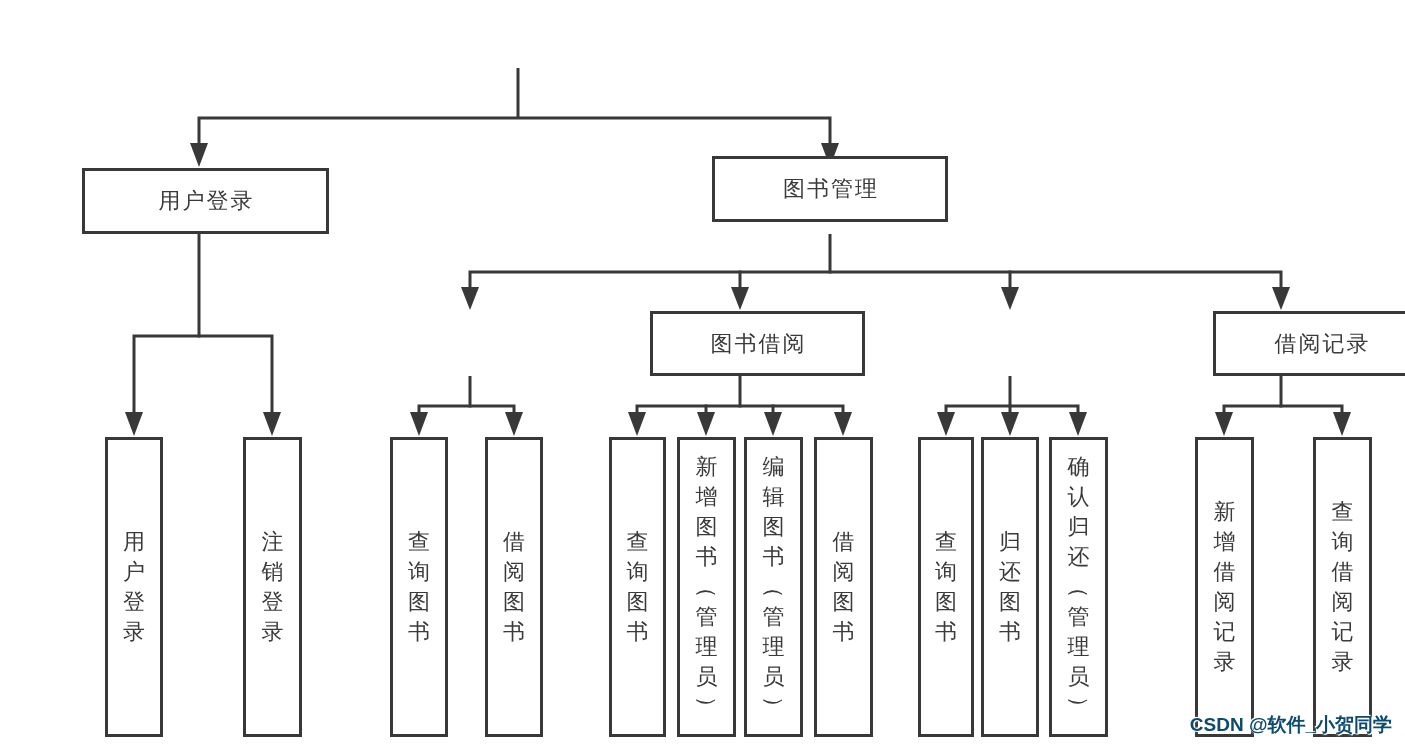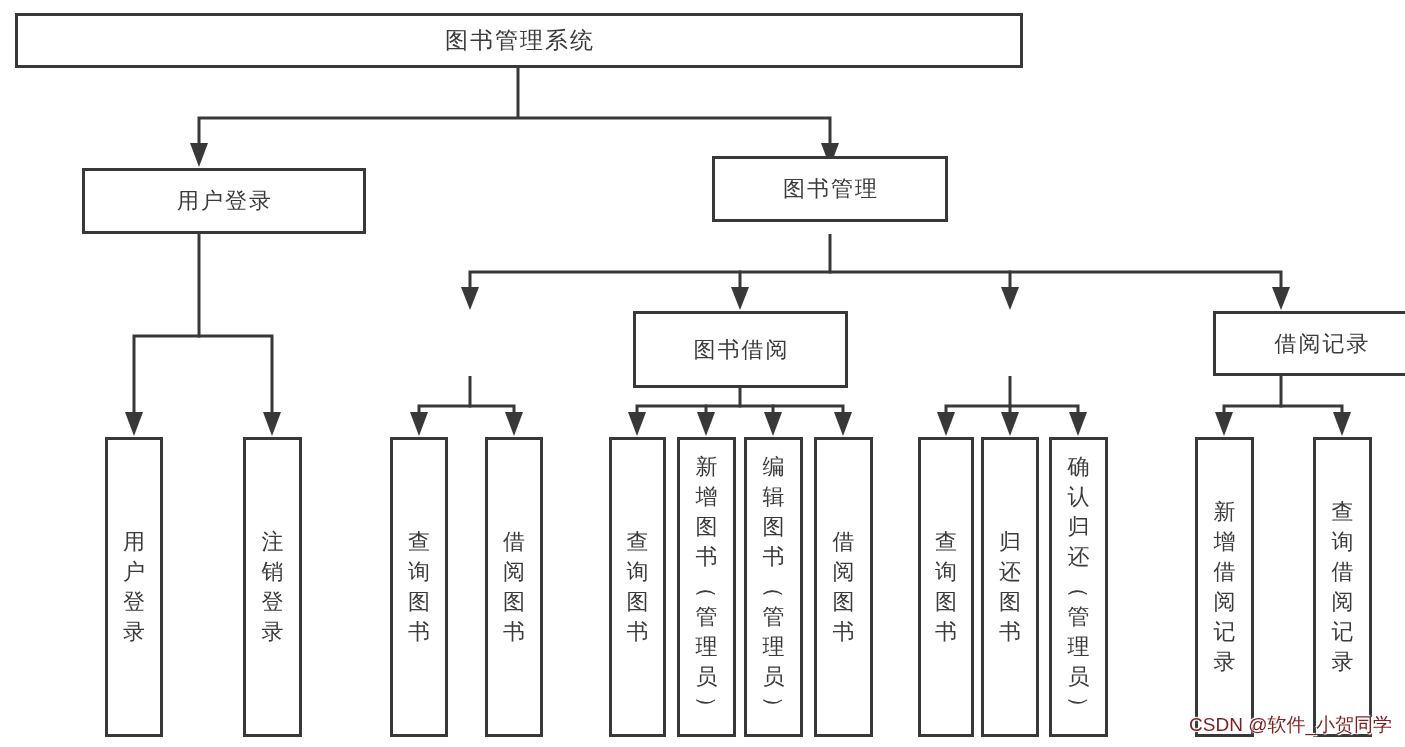--- a/index.html
+++ b/index.html
@@ -29,24 +29,25 @@
   }
   .vchar{
     display:block;height:30px;line-height:30px;
     font-size:22px;text-align:center;
   }
   .vchar.rot{transform:rotate(90deg);}
   #watermark{
     position:absolute;
     right:13px;top:712px;
     font-size:19px;line-height:26px;
-    color:#7f1d1d;
+    color:#0c4a6e;
     text-shadow:1px 1px 0 #ffffff,-1px -1px 0 #ffffff,0 0 3px #ffffff;
     white-space:nowrap;
     z-index:5;
+    font-weight:bold;
   }
 </style>
 </head>
 <body>
 
 <div id="canvas">
 
   <svg id="connectors" width="1405" height="747" viewBox="0 0 1405 747">
     <g stroke="#383838" stroke-width="3" fill="none">
 
@@ -113,26 +114,25 @@
 
       <polygon points="937,412 955,412 946,436"></polygon>
       <polygon points="1001,412 1019,412 1010,436"></polygon>
       <polygon points="1069,412 1087,412 1078,436"></polygon>
 
       <polygon points="1215,412 1233,412 1224,436"></polygon>
       <polygon points="1333,412 1351,412 1342,436"></polygon>
     </g>
   </svg>
 
-  <div class="node hbox root" style="left:15px;top:13px;width:1008px;height:55px">图书管理系统</div>
-
-  <div class="node hbox" style="left:82px;top:168px;width:284px;height:66px">用户登录</div>
+
+  <div class="node hbox" style="left:82px;top:168px;width:247px;height:66px">用户登录</div>
   <div class="node hbox" style="left:712px;top:156px;width:236px;height:66px">图书管理</div>
 
-  <div class="node hbox" style="left:633px;top:311px;width:215px;height:77px">图书借阅</div>
+  <div class="node hbox" style="left:650px;top:311px;width:215px;height:65px">图书借阅</div>
   <div class="node hbox" style="left:1213px;top:311px;width:217px;height:65px">借阅记录</div>
 
   <div class="node vbox" style="left:105px;top:437px;width:58px;height:300px">
       <span class="vchar">用</span>
       <span class="vchar">户</span>
       <span class="vchar">登</span>
       <span class="vchar">录</span>
     </div>
   <div class="node vbox" style="left:243px;top:437px;width:59px;height:300px">
       <span class="vchar">注</span>

